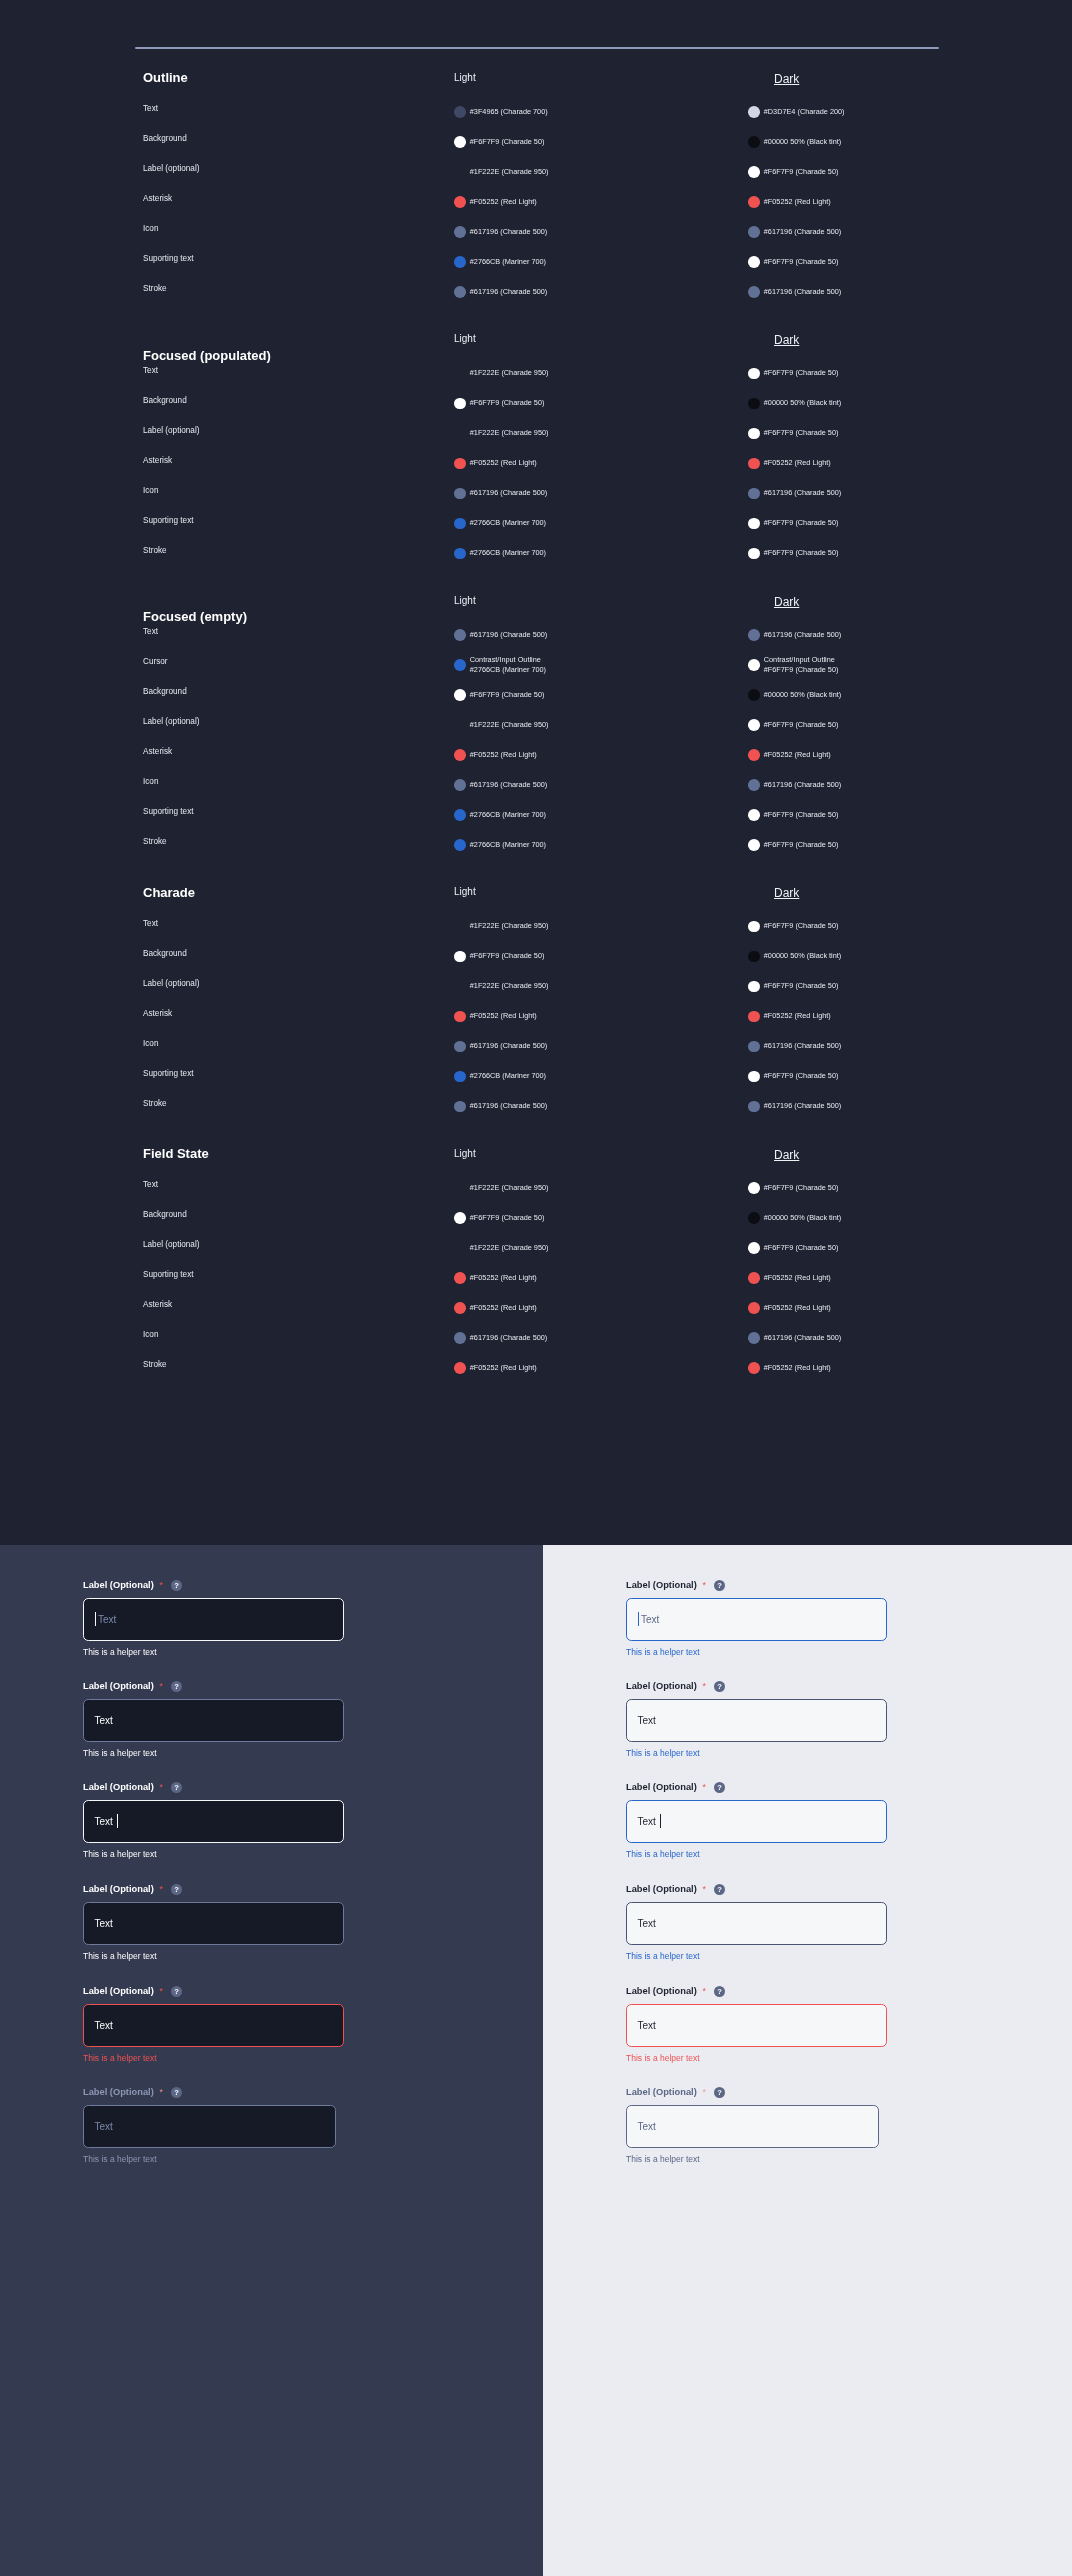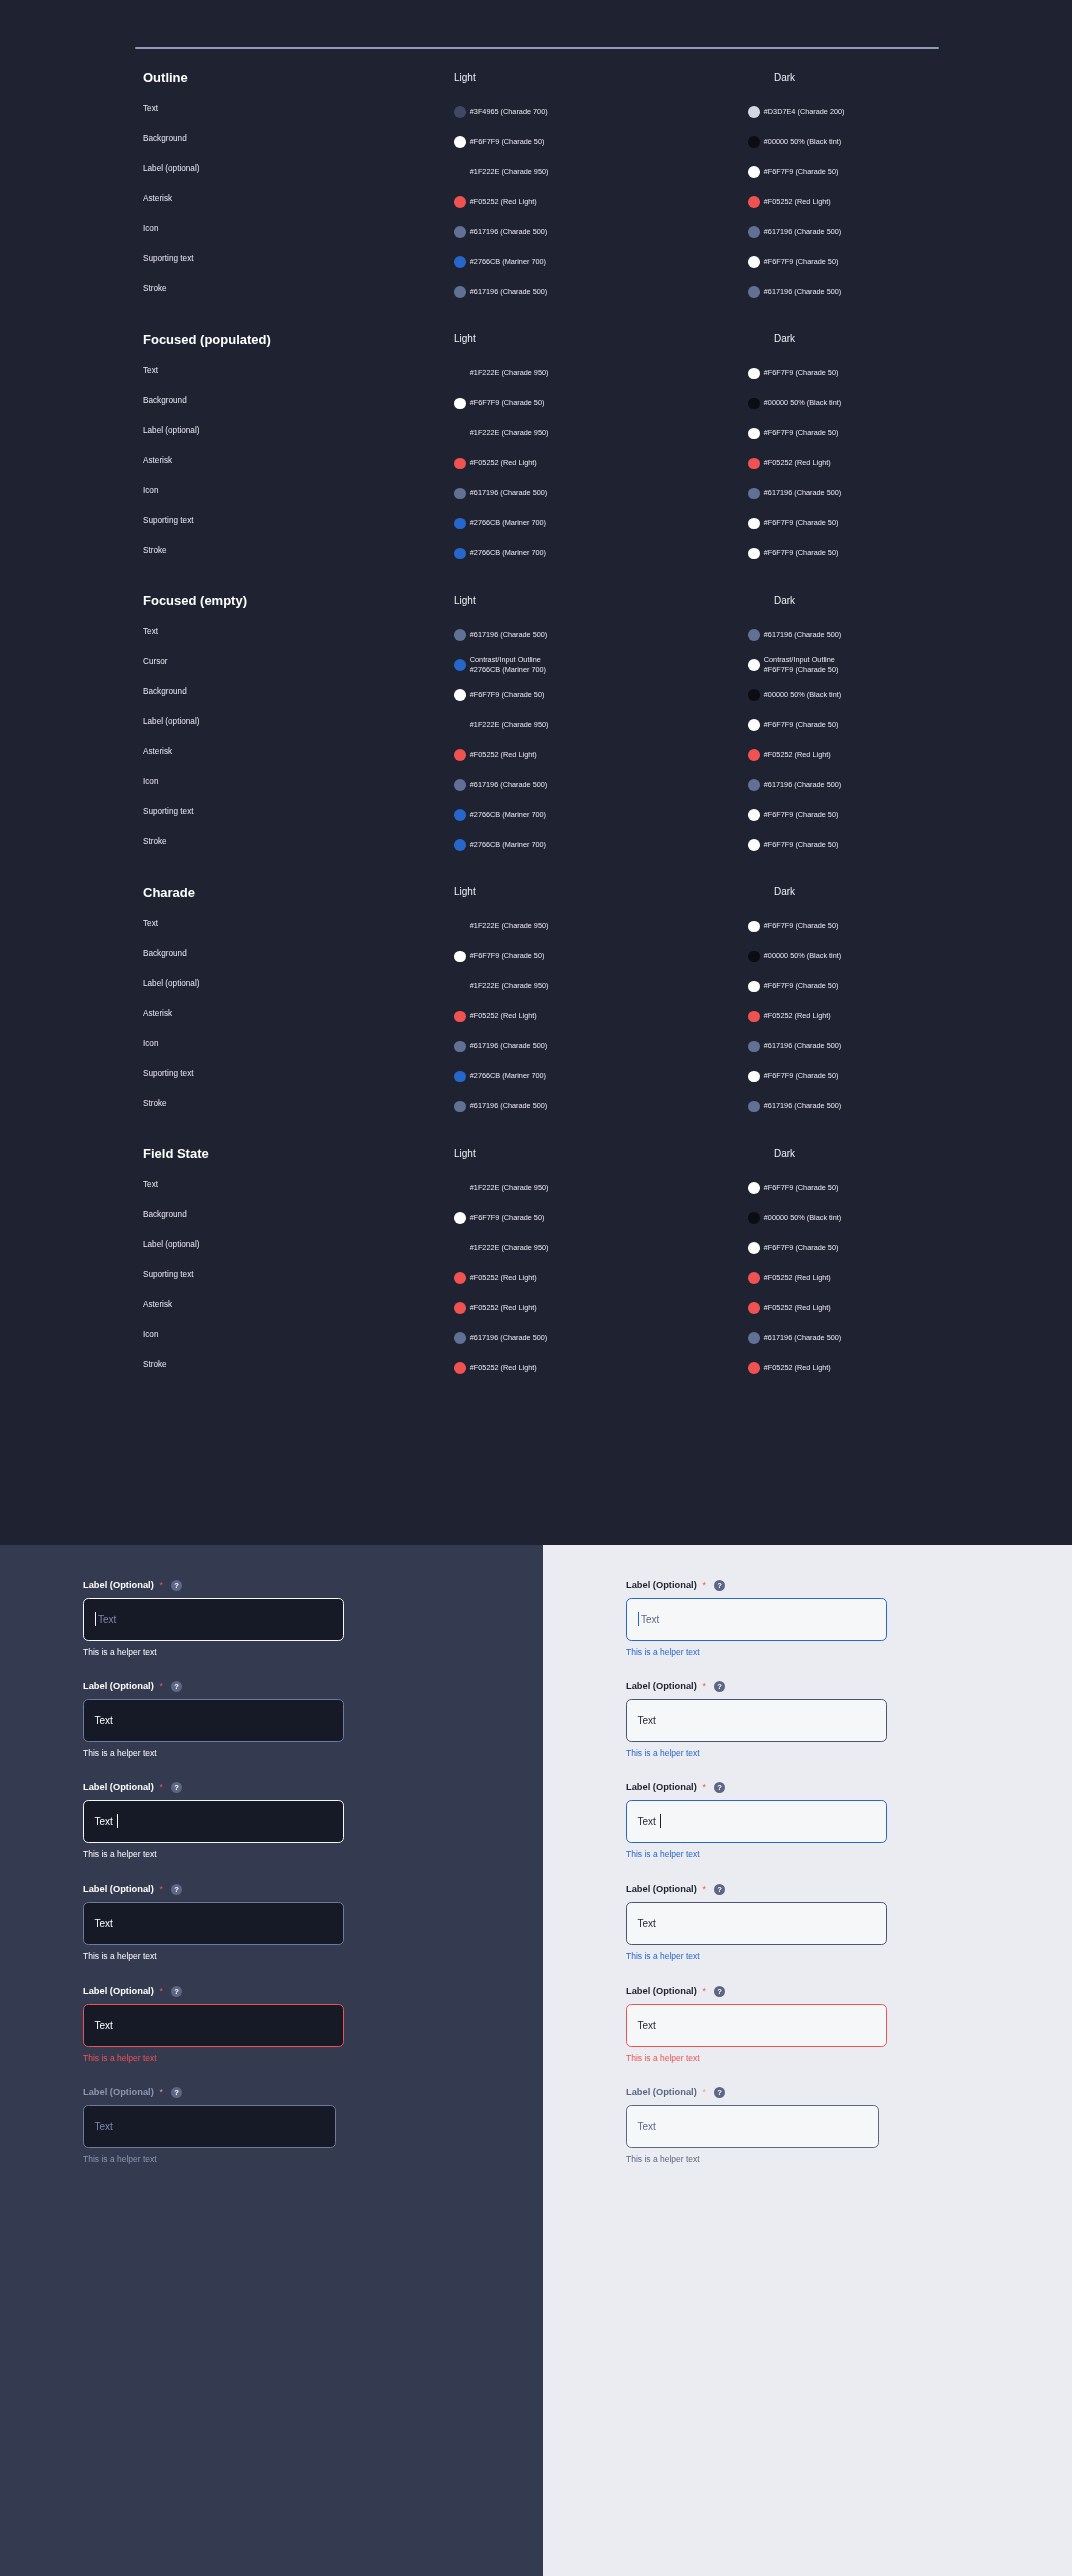--- a/index.html
+++ b/index.html
@@ -35,29 +35,29 @@
 
   .spec-block { position: relative; padding-bottom: 24.5px; }
 
   .spec-head { position: relative; height: 27px; }
 
   .spec-state-name {
     position: absolute; left: 143px; top: 0;
     width: 175px;
     font-size: 13px; font-weight: 700; color: #ffffff; line-height: 1.28;
   }
-  .spec-state-name.two-line { line-height: 1.3; }
+  .spec-state-name.two-line { line-height: 1.3; margin-top: 16px; }
 
   .spec-col-light {
     position: absolute; left: 454px; top: 1.8px;
     font-size: 10px; color: #eef0f6;
   }
   .spec-col-dark {
     position: absolute; left: 774px; top: 1.8px;
-    font-size: 10px; color: #eef0f6;
+    font-size: 12px; color: #eef0f6; text-decoration: underline;
   }
 
   .spec-row { position: relative; height: 30px; }
 
   .spec-row-label {
     position: absolute; left: 143px; top: 7px;
     font-size: 8.2px; color: #e8eaf2; white-space: nowrap;
   }
 
   .cell { position: absolute; top: 0; height: 30px; display: flex; align-items: center; }

